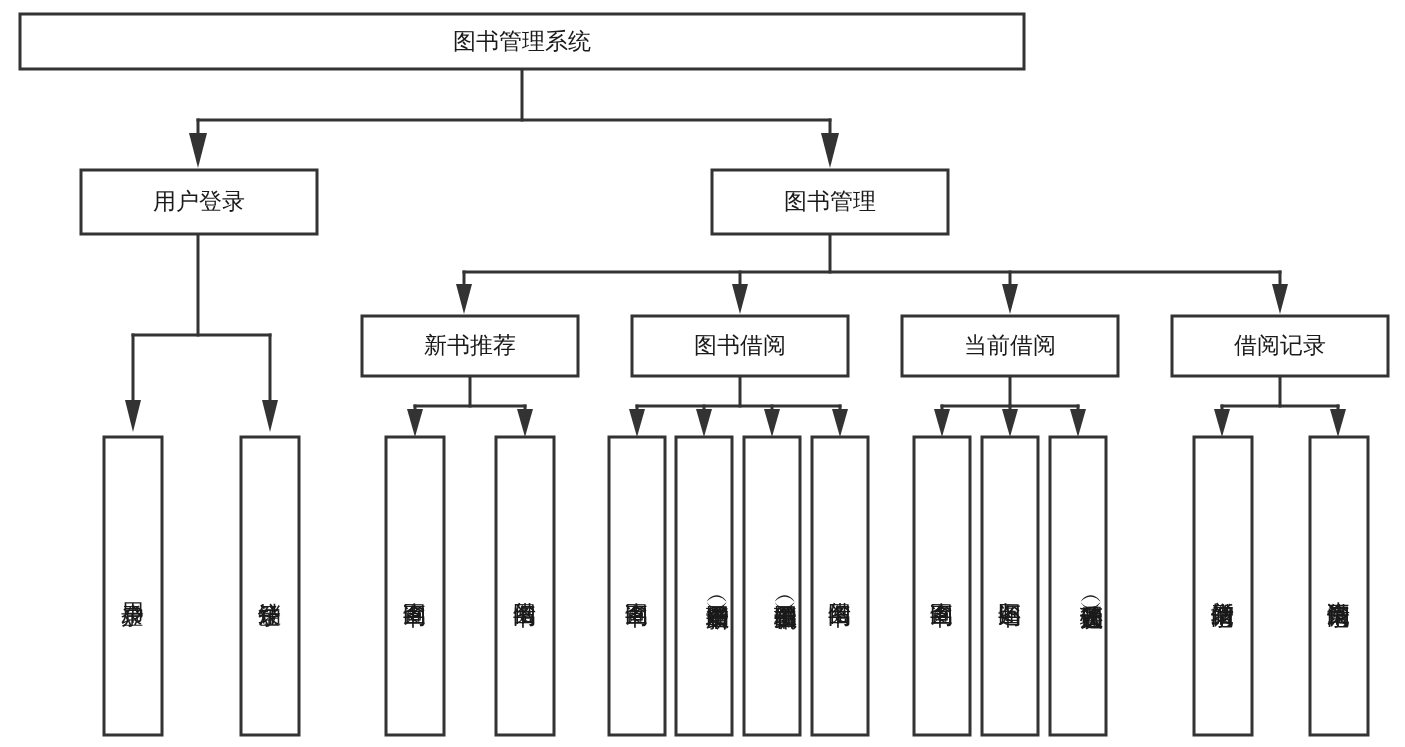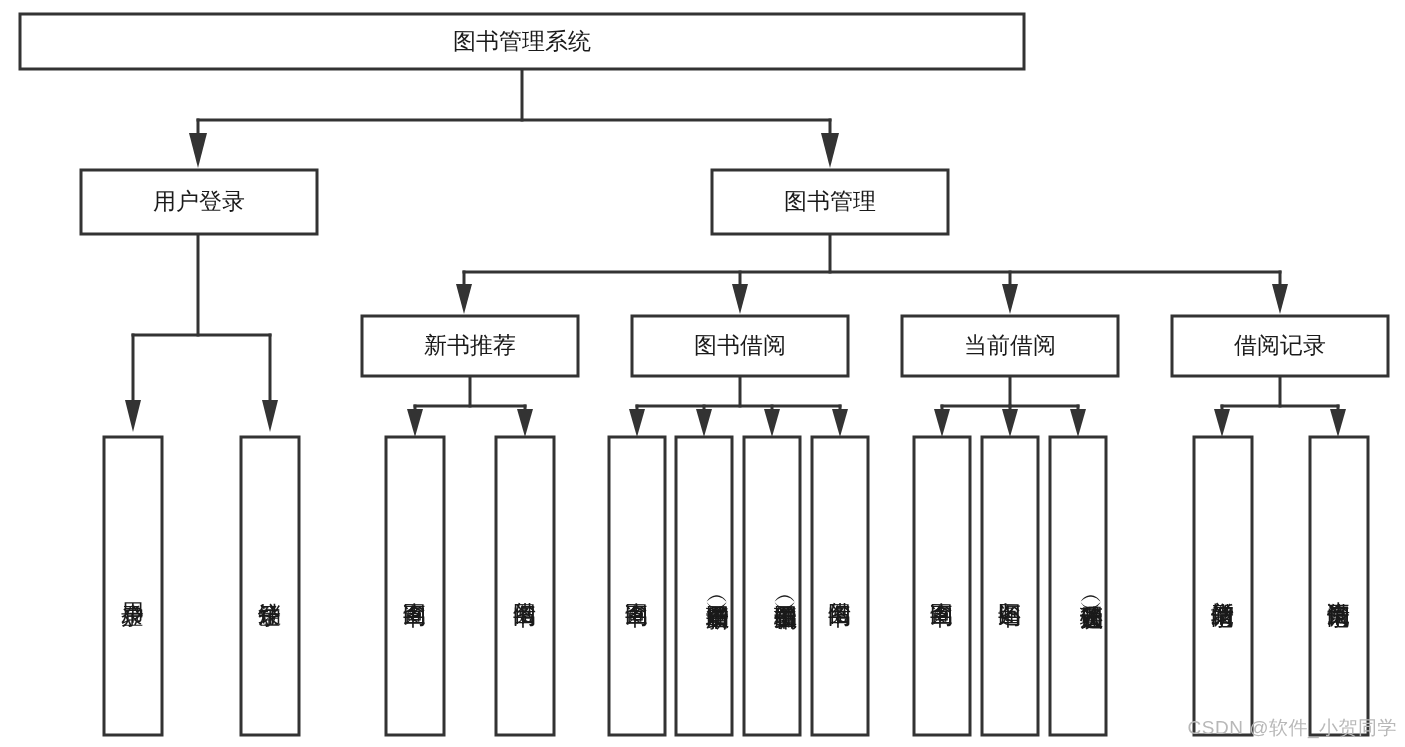--- a/index.html
+++ b/index.html
@@ -260,21 +260,20 @@
 
     <g>
       <rect class="node-rect" x="1310" y="437" width="58" height="298"></rect>
       <foreignObject x="1310" y="437" width="58" height="298">
         <div xmlns="http://www.w3.org/1999/xhtml" class="vlabel">查询借阅记录</div>
       </foreignObject>
     </g>
 
   </svg>
 
-  <div class="watermark-text">CSDN @软件_小贺同学</div>
 
 </div>
 
 <style>
   .vlabel {
     width: 100%;
     height: 100%;
     display: flex;
     align-items: center;
     justify-content: center;

